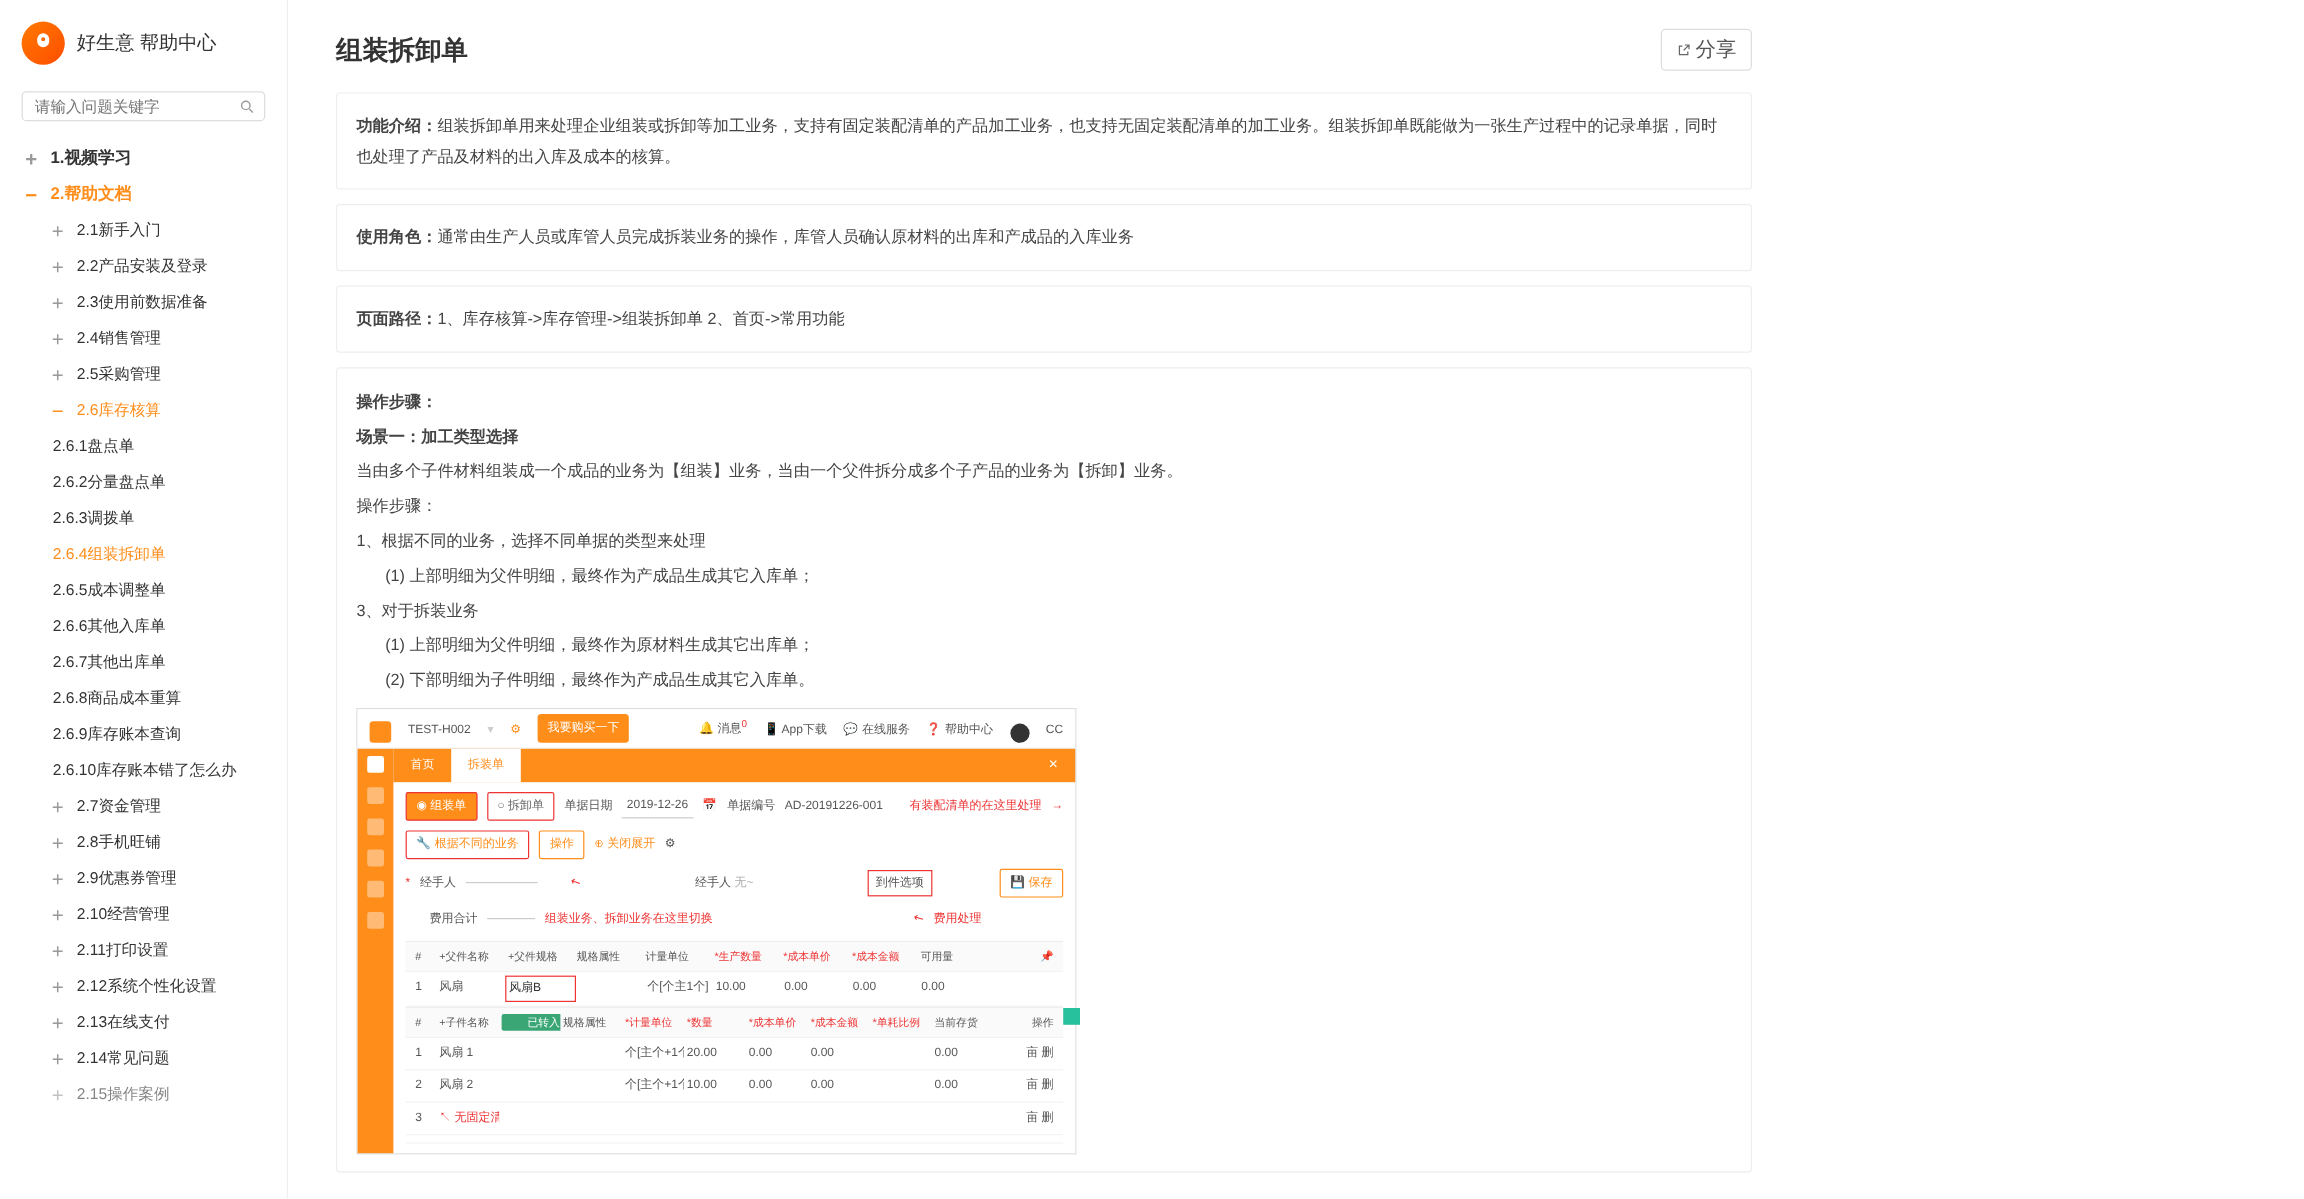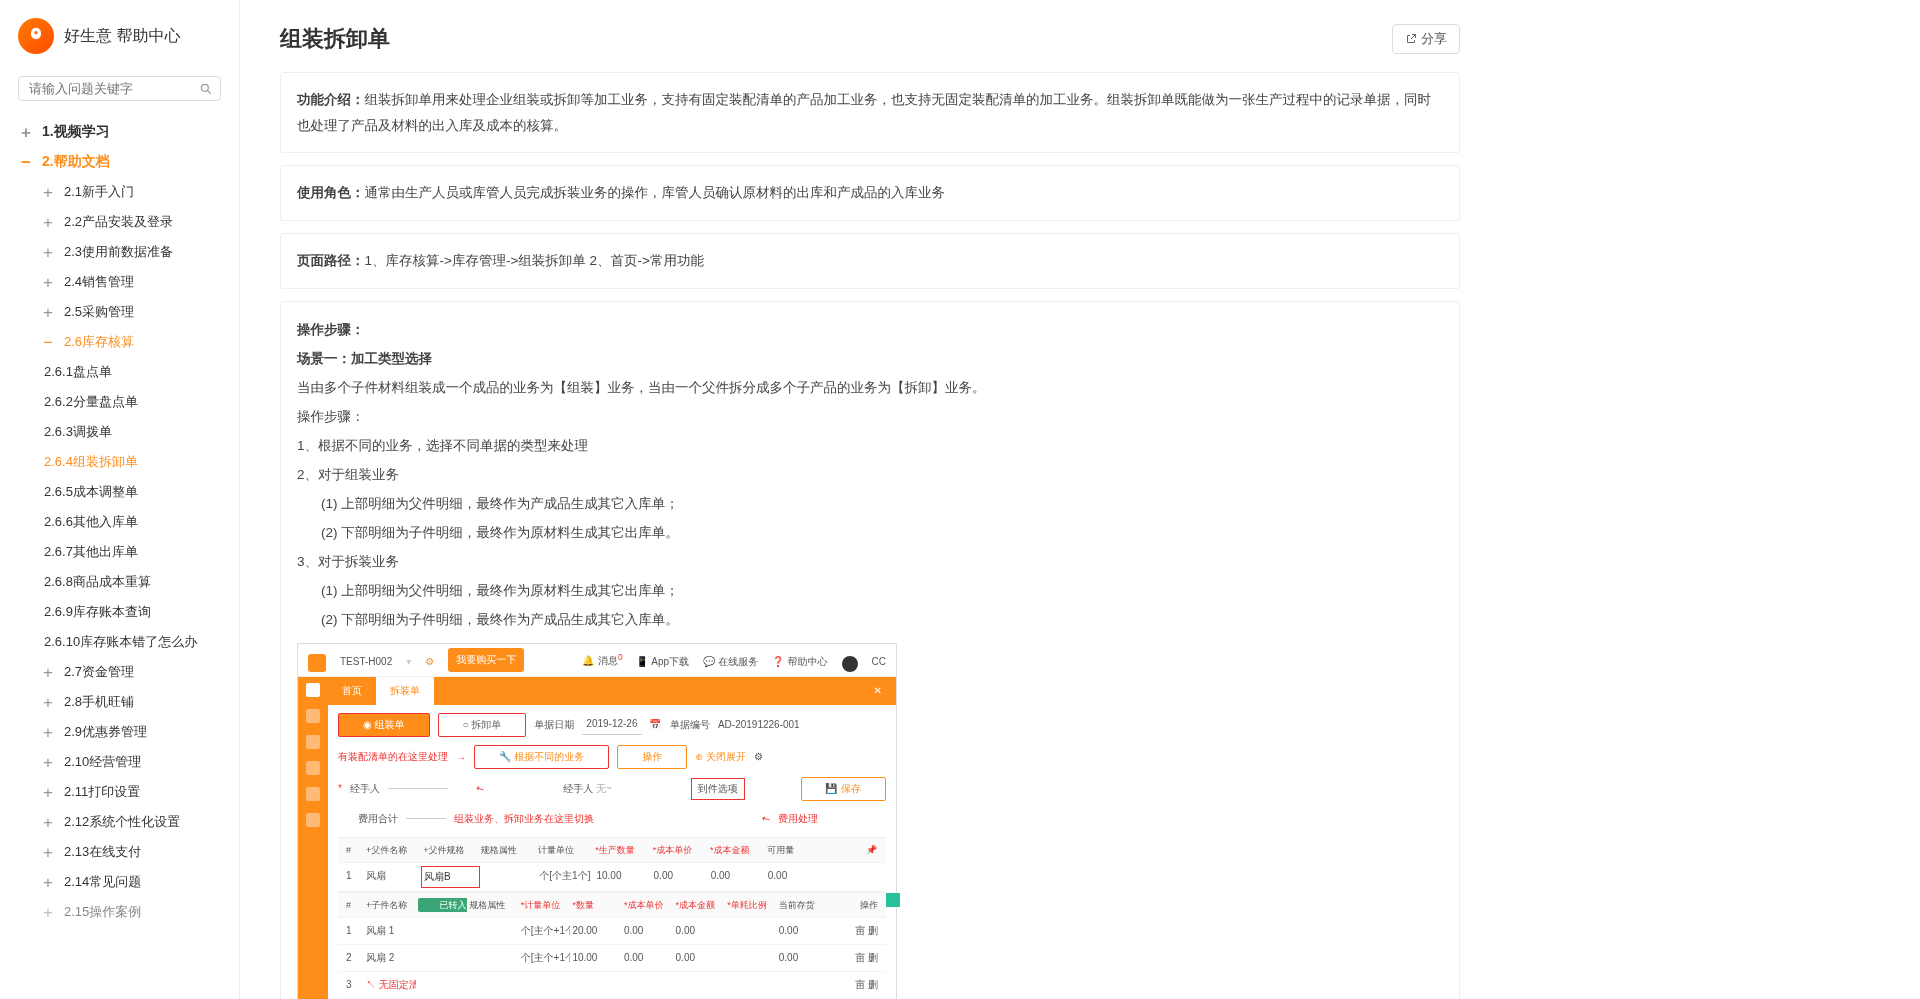--- a/index.html
+++ b/index.html
@@ -20,21 +20,21 @@
 .nav .lvl1 > .row { font-weight:600; font-size:14px; }
 .nav .lvl2 > .row { padding-left:40px; font-size:13px; }
 .nav .lvl3 > .row { padding-left:44px; font-size:13px;text-align:right; }
 .nav .active > .row { color:#ff8d1a; }
 .nav .ico.minus::before { content:"−"; font-size:17px; line-height:1; }
 .nav .ico.plus::before { content:"+"; font-size:17px; line-height:1; }
 .nav .active > .row .ico, .nav .open > .row .ico { color:#ff8d1a; }
 .main { flex:1; padding:24px 40px 0; background:#fff; max-width:1260px; }
 .title-row { display:flex; justify-content:space-between; align-items:center; margin-bottom:18px; }
 .title { font-size:22px; font-weight:600; }
-.share { border:1px solid #ddd; border-radius:4px; padding:5px 12px; font-size:13px; color:#555; cursor:pointer; display:flex; align-items:center; gap:4px; background:#fff;}
+.share { border:1px solid #ddd; border-radius:4px; padding:5px 12px; font-size:17px; color:#555; cursor:pointer; display:flex; align-items:center; gap:4px; background:#fff;}
 .card { border:1px solid #eee; border-radius:3px; padding:14px 16px; margin-bottom:12px; line-height:1.9; font-size:13.5px; color:#444; }
 .card .lbl { font-weight:600; }
 .steps { border:1px solid #eee; border-radius:3px; padding:14px 16px; font-size:13.5px; color:#444; line-height:2; }
 .steps p { margin-bottom:2px; }
 .indent1 { padding-left:24px; }
 .bold { font-weight:600; }
 .screenshot { margin-top:10px; width:600px; border:1px solid #ddd; background:#fff; font-size:10px; color:#555; }
 .ss-top { background:#fff; border-bottom:1px solid #eee; padding:4px 10px; display:flex; align-items:flex-end; gap:14px; }
 .ss-top .dot { width:18px; height:18px; border-radius:3px; background:#ff8d1a; }
 .ss-top .sp { flex:1; }
@@ -43,21 +43,21 @@
 .ss-body { display:flex; }
 .ss-side { width:30px; background:#ff8d1a; display:flex; flex-direction:column; align-items:center; padding-top:6px; gap:12px; }
 .ss-side .si { width:14px; height:14px; background:rgba(255,255,255,0.4); border-radius:2px; }
 .ss-side .si:first-child { background:#fff; }
 .ss-content { flex:1; }
 .ss-tabs { background:#ff8d1a; display:flex; }
 .ss-tab { padding:4px 14px; color:#fff; }
 .ss-tab.act { background:#fff; color:#ff8d1a; }
 .ss-form { padding:8px 10px; background:#fff; position:relative; }
 .ss-r { display:flex; align-items:center; gap:8px; margin-bottom:8px; flex-wrap:wrap; }
-.ss-btn { border:1px solid #ff8d1a; color:#ff8d1a; padding:1px 24px; border-radius:2px;text-align:right; }
+.ss-btn { border:1px solid #ff8d1a; color:#ff8d1a; padding:1px 8px; border-radius:2px;text-align:right; }
 .ss-btn.fill { background:#ff8d1a; color:#fff; }
 .ss-red { color:#e33; }
 .ss-green { background:#3aa675; color:#fff; padding:2px 22px; border-radius:2px; font-size:9px;margin-top:48px; }
 .ss-table { border-top:1px solid #eee; }
 .ss-th, .ss-td { display:flex; padding:3px 6px; border-bottom:1px solid #f3f3f3; }
 .ss-th { background:#fafafa; font-size:9px; }
 .ss-th > div, .ss-td > div { flex:1; padding:0 2px; white-space:nowrap; overflow:hidden; }
 .ss-th > div:first-child, .ss-td > div:first-child { flex:0 0 20px; }
 .ss-pin { color:#ff8d1a; }
 .ss-greenbox { width:14px; height:14px; background:#28c19e; margin-left:auto; }
@@ -264,23 +264,21 @@
     <div class="card">
       <span class="lbl">页面路径：</span><span>1、库存核算-&gt;库存管理-&gt;组装拆卸单 2、首页-&gt;常用功能</span>
     </div>
 
     <div class="steps">
       <p class="bold">操作步骤：</p>
       <p class="bold">场景一：加工类型选择</p>
       <p>当由多个子件材料组装成一个成品的业务为【组装】业务，当由一个父件拆分成多个子产品的业务为【拆卸】业务。</p>
       <p>操作步骤：</p>
       <p>1、根据不同的业务，选择不同单据的类型来处理</p>
-      <p>2、对于组装业务</p>
       <p class="indent1">(1) 上部明细为父件明细，最终作为产成品生成其它入库单；</p>
-      <p class="indent1">(2) 下部明细为子件明细，最终作为原材料生成其它出库单。</p>
       <p>3、对于拆装业务</p>
       <p class="indent1">(1) 上部明细为父件明细，最终作为原材料生成其它出库单；</p>
       <p class="indent1">(2) 下部明细为子件明细，最终作为产成品生成其它入库单。</p>
 
       <div class="screenshot">
         <div class="ss-top">
           <div class="dot"></div>
           <span>TEST-H002</span>
           <span style="color:#ccc">▾</span>
           <span style="color:#ff8d1a">⚙</span>

